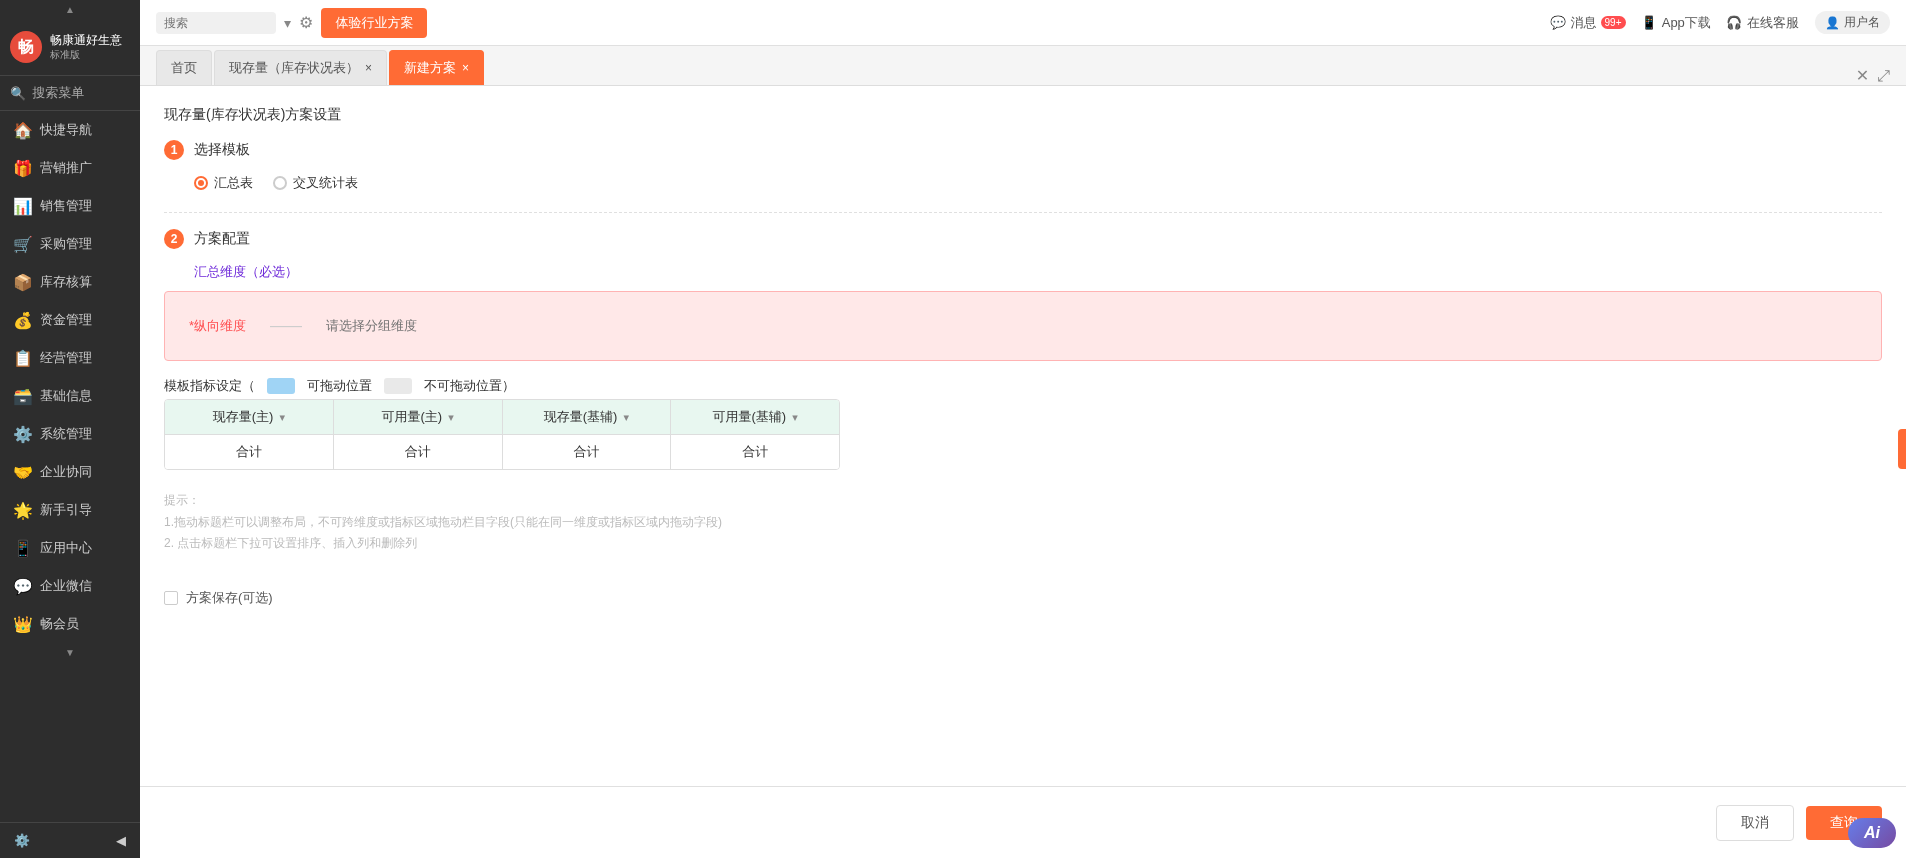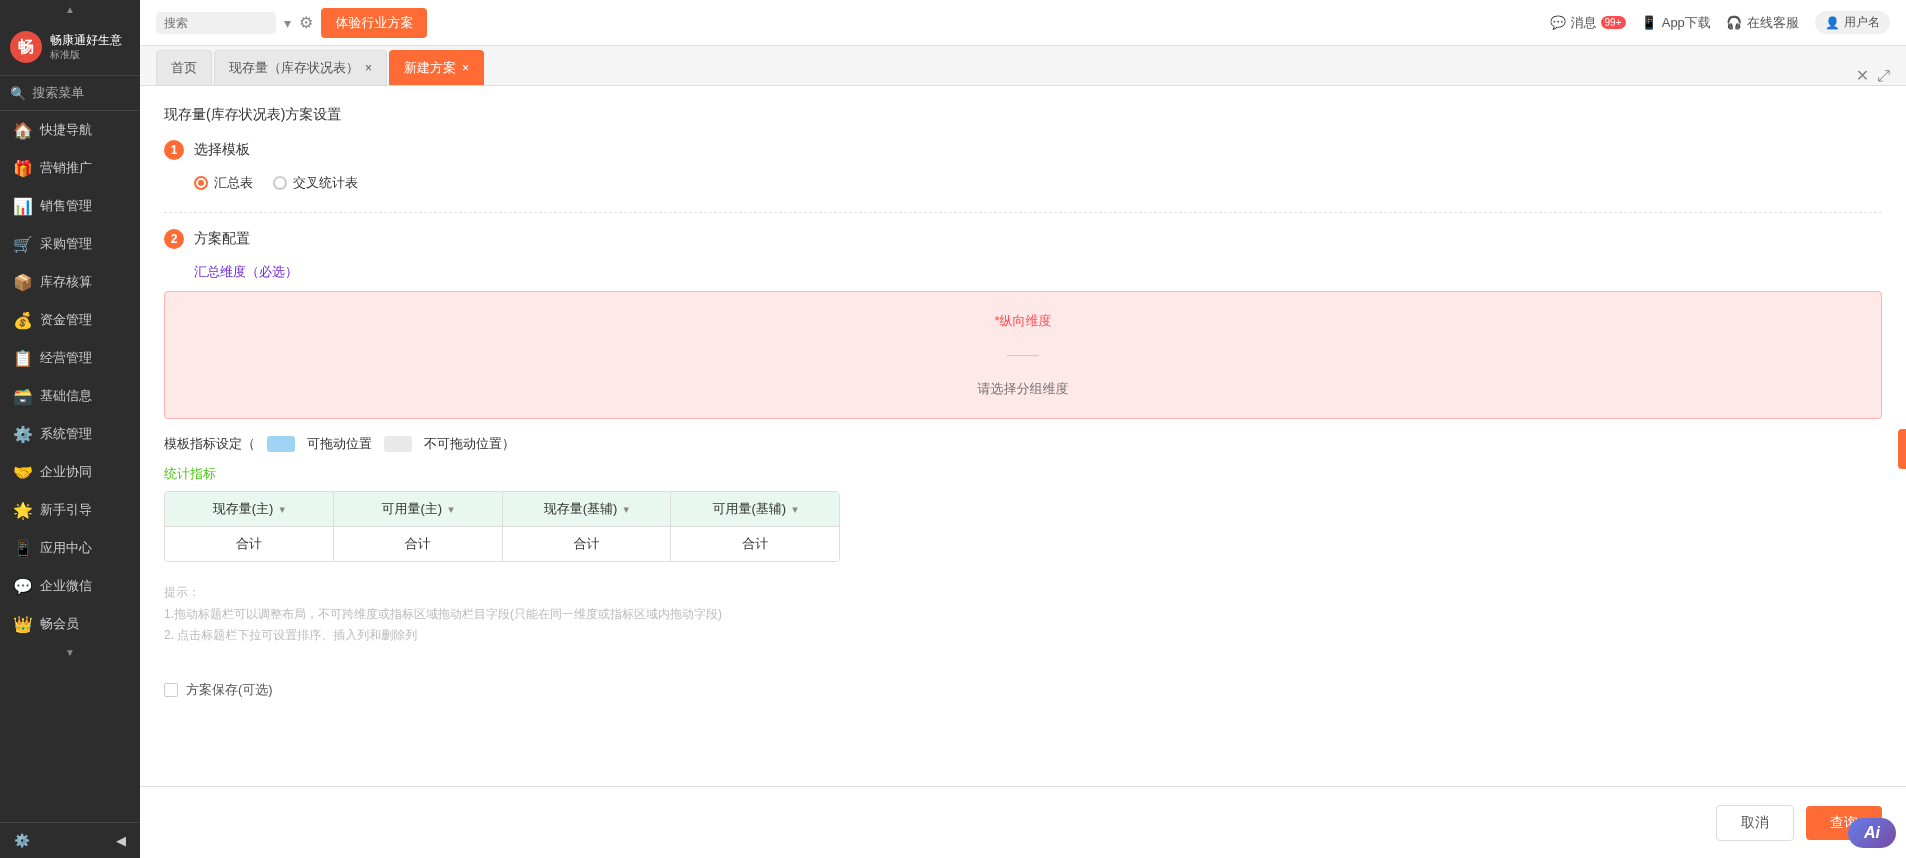--- a/index.html
+++ b/index.html
@@ -237,21 +237,20 @@
     .dimension-box {
       background: #ffe8e8;
       border: 1px solid #ffb3b3;
       border-radius: 4px;
       padding: 20px 24px;
       margin: 0 0 16px 0;
       display: flex;
       align-items: center;
       gap: 16px;
       min-height: 70px;
-      flex-direction: column;
     }
     .dimension-label {
       color: #ff4d4f;
       font-size: 13px;
       white-space: nowrap;
     }
     .dimension-required {
       color: #ff4d4f;
     }
     .dimension-separator {
@@ -261,21 +260,21 @@
     }
     .dimension-placeholder {
       color: #737373;
       font-size: 13px;
     }
 
     
     .metrics-config-row {
       display: flex; align-items: center; gap: 12px;
       font-size: 13px; color: #333;
-      margin-bottom: 12px;
+      margin-bottom: 4px;
     }
     .drag-indicator {
       width: 28px; height: 16px;
       background: #a0d4f5;
       border-radius: 3px;
       display: inline-block;
     }
     .no-drag-indicator {
       width: 28px; height: 16px;
       background: #e0e0e0;
@@ -578,21 +577,20 @@
       </div>
 
       <div class="metrics-config-row">
         <span>模板指标设定（</span>
         <span class="drag-indicator"></span>
         <span>可拖动位置</span>
         <span class="no-drag-indicator"></span>
         <span>不可拖动位置）</span>
       </div>
 
-      <div class="stats-table-title">统计指标</div>
 
       <div class="stats-table">
         <div class="stats-header-row">
           <div class="stats-header-cell">
             <span>现存量(主)</span>
             <span class="dropdown-arrow">▾</span>
           </div>
           <div class="stats-header-cell">
             <span>可用量(主)</span>
             <span class="dropdown-arrow">▾</span>

